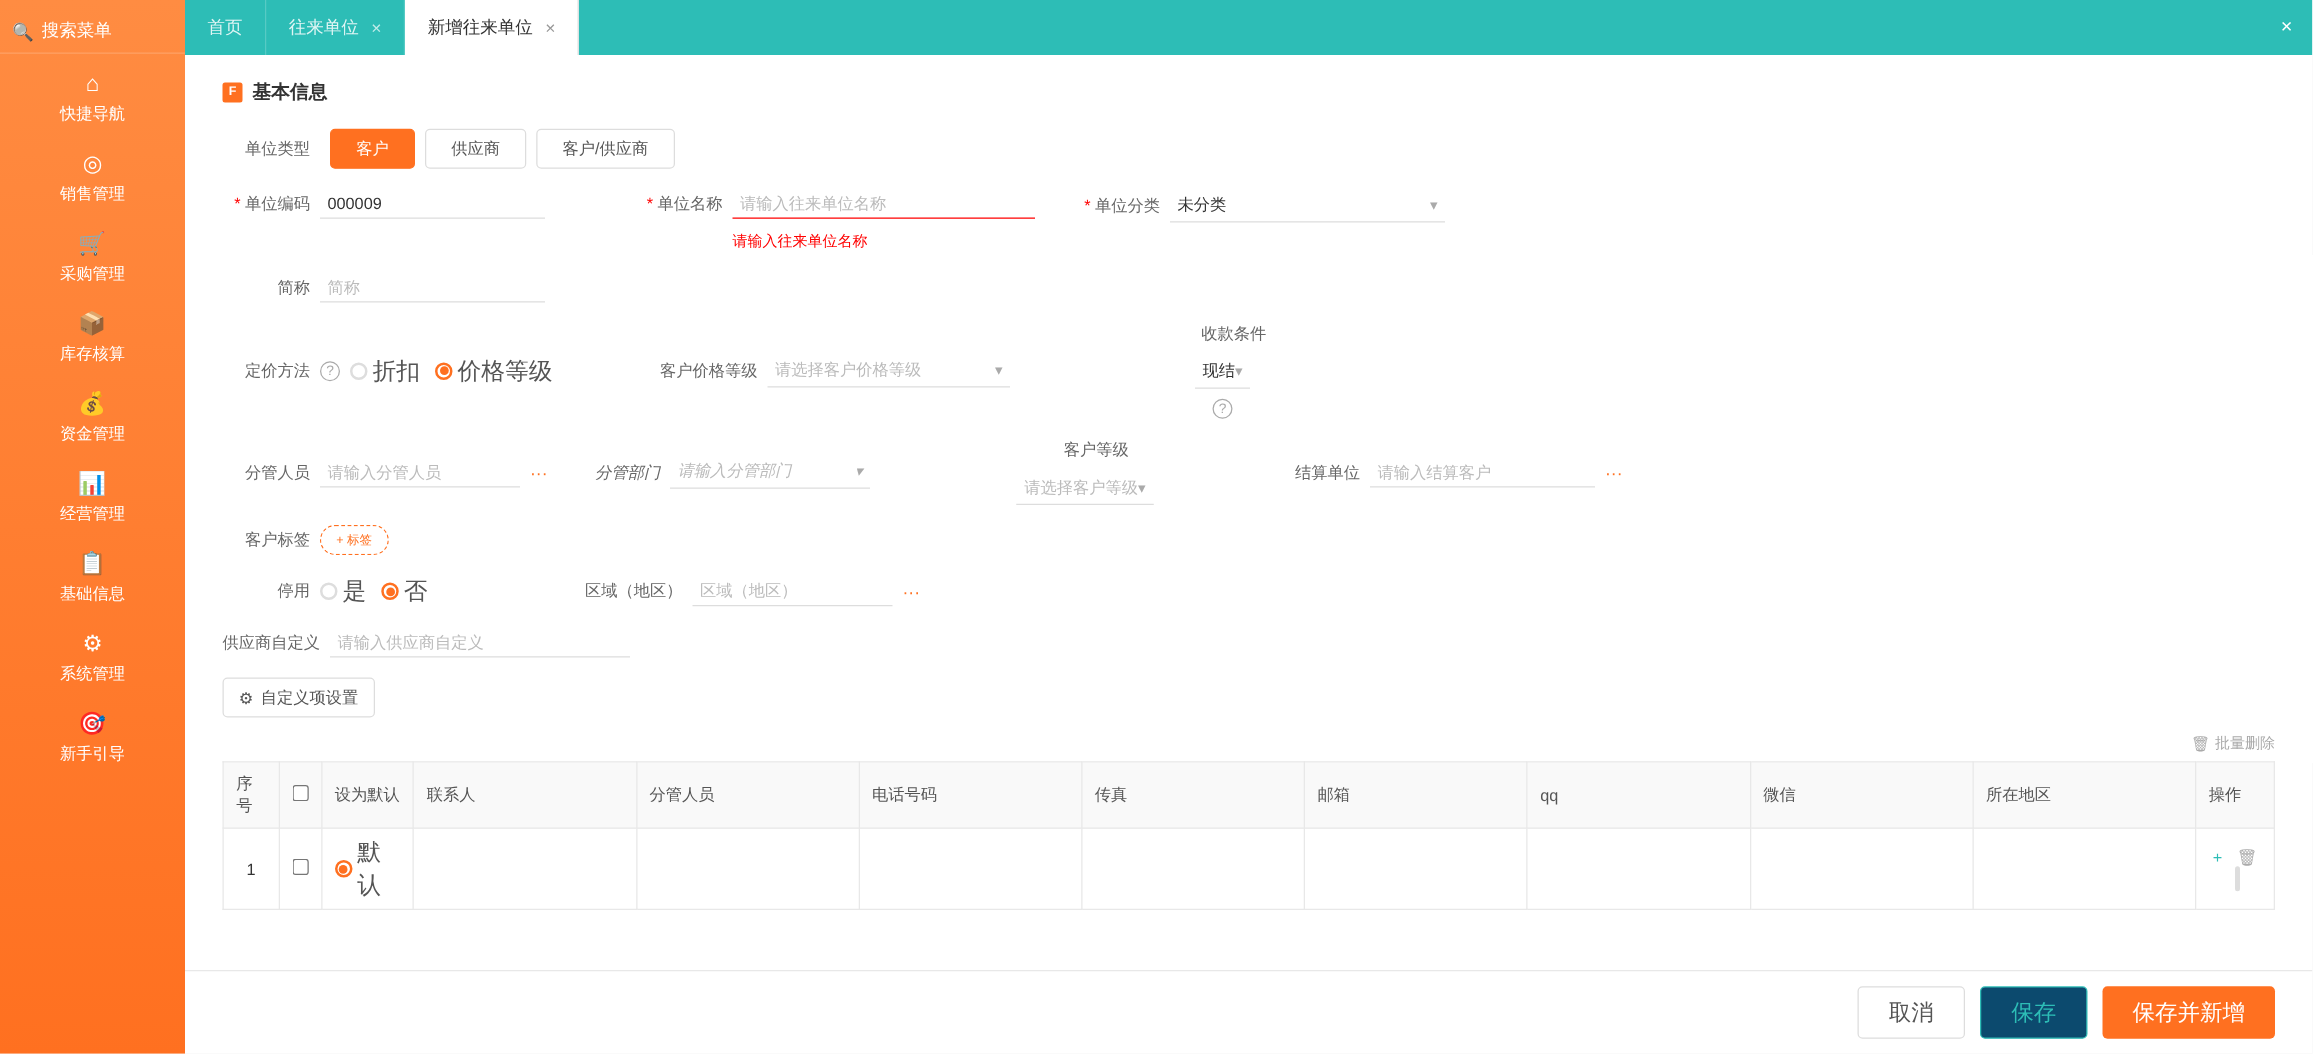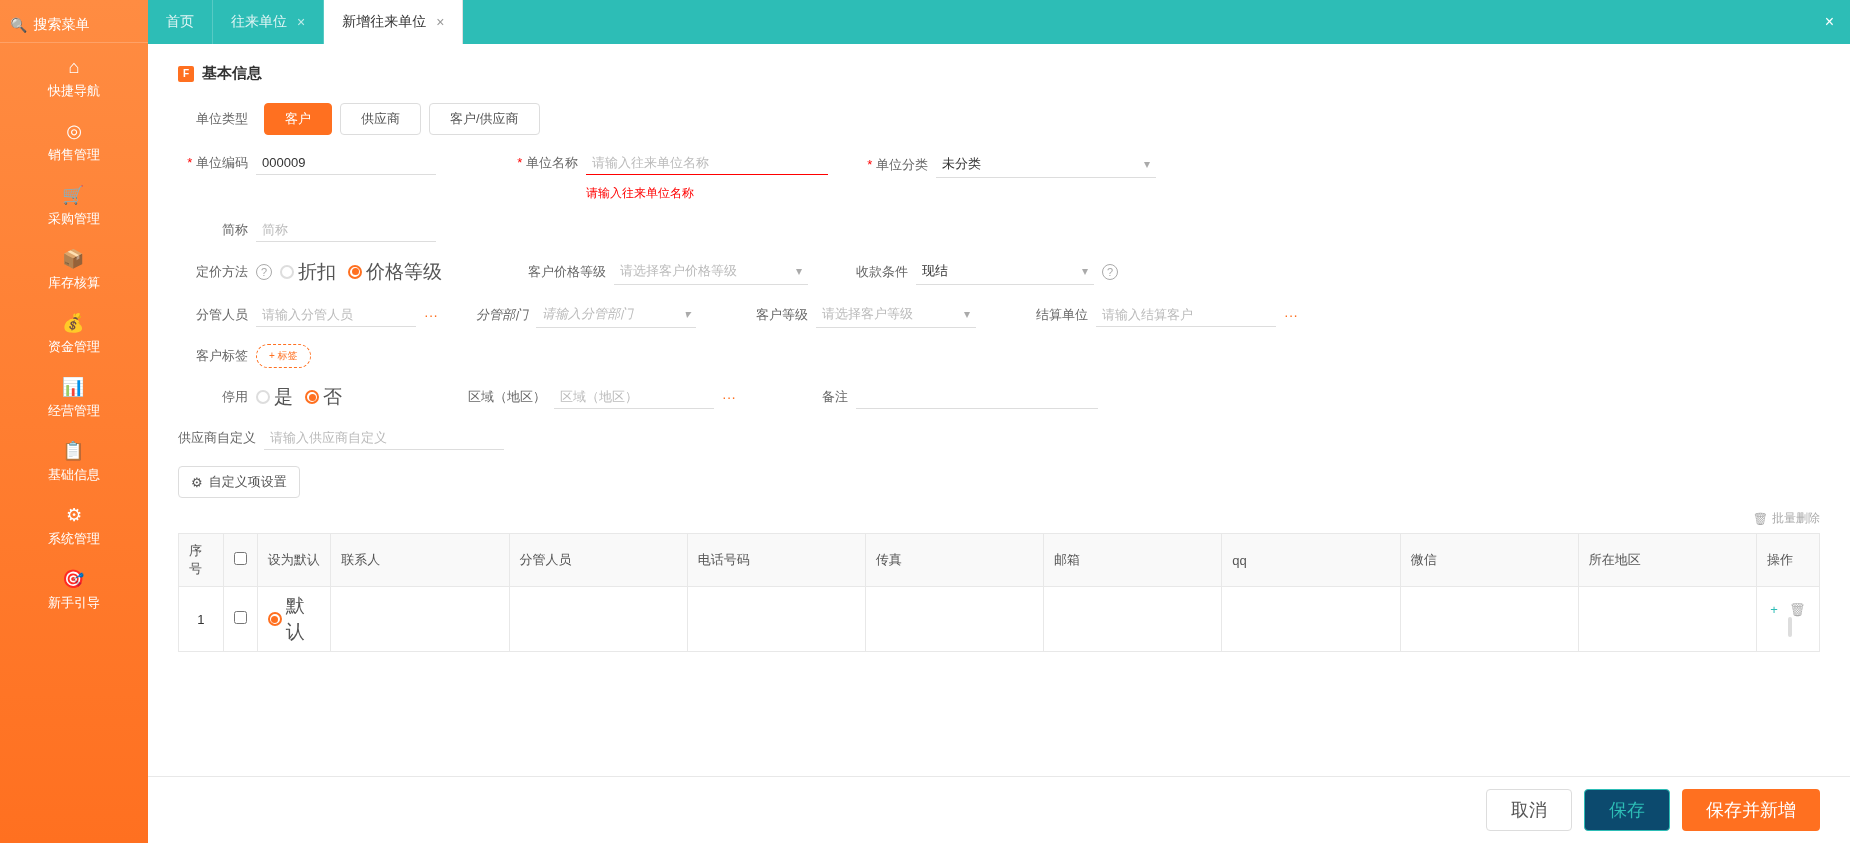--- a/index.html
+++ b/index.html
@@ -495,21 +495,21 @@
       </div>
 
       <div class="form-field" style="max-width:280px;">
         <span class="form-label">客户价格等级</span>
         <div class="form-select-wrapper" style="max-width:200px;">
           <span class="form-select-placeholder">请选择客户价格等级</span>
           <span class="chevron-icon">▾</span>
         </div>
       </div>
 
-      <div class="form-field" style="max-width:280px;">
+      <div class="form-field" style="max-width:280px;flex-direction:column;">
         <span class="form-label">收款条件</span>
         <div class="form-select-wrapper" style="max-width:200px;">
           <span class="form-select-value">现结</span>
           <span class="chevron-icon">▾</span>
         </div>
         <div class="info-icon">?</div>
       </div>
     </div>
 
     <div style="display:flex; align-items:center; margin-bottom:16px; gap:20px;">
@@ -521,21 +521,21 @@
       </div>
 
       <div class="form-field" style="max-width:260px;font-style:italic;">
         <span class="form-label">分管部门</span>
         <div class="form-select-wrapper" style="max-width:160px;">
           <span class="form-select-placeholder">请输入分管部门</span>
           <span class="chevron-icon">▾</span>
         </div>
       </div>
 
-      <div class="form-field" style="max-width:260px;">
+      <div class="form-field" style="max-width:260px;flex-direction:column;">
         <span class="form-label">客户等级</span>
         <div class="form-select-wrapper" style="max-width:160px;">
           <span class="form-select-placeholder">请选择客户等级</span>
           <span class="chevron-icon">▾</span>
         </div>
       </div>
 
       <div class="form-field" style="max-width:300px;">
         <span class="form-label">结算单位</span>
         <input class="form-input" type="text" style="max-width: 180px;" placeholder="请输入结算客户">
@@ -567,24 +567,20 @@
           </div>
         </div>
       </div>
 
       <div class="form-field" style="max-width:280px;">
         <span class="form-label">区域（地区）</span>
         <input class="form-input" type="text" style="max-width: 160px;" placeholder="区域（地区）">
         <span class="more-icon">···</span>
       </div>
 
-      <div class="form-field" style="max-width:320px;">
-        <span class="form-label">备注</span>
-        <input class="form-input" type="text" style="flex: 1 1 0%;">
-      </div>
     </div>
 
     <div class="form-row">
       <div class="form-field" style="max-width:400px;">
         <span class="form-label">供应商自定义</span>
         <input class="form-input" type="text" style="max-width: 240px;" placeholder="请输入供应商自定义">
       </div>
     </div>
 
     <div style="margin-top:8px; margin-bottom:6px;">

